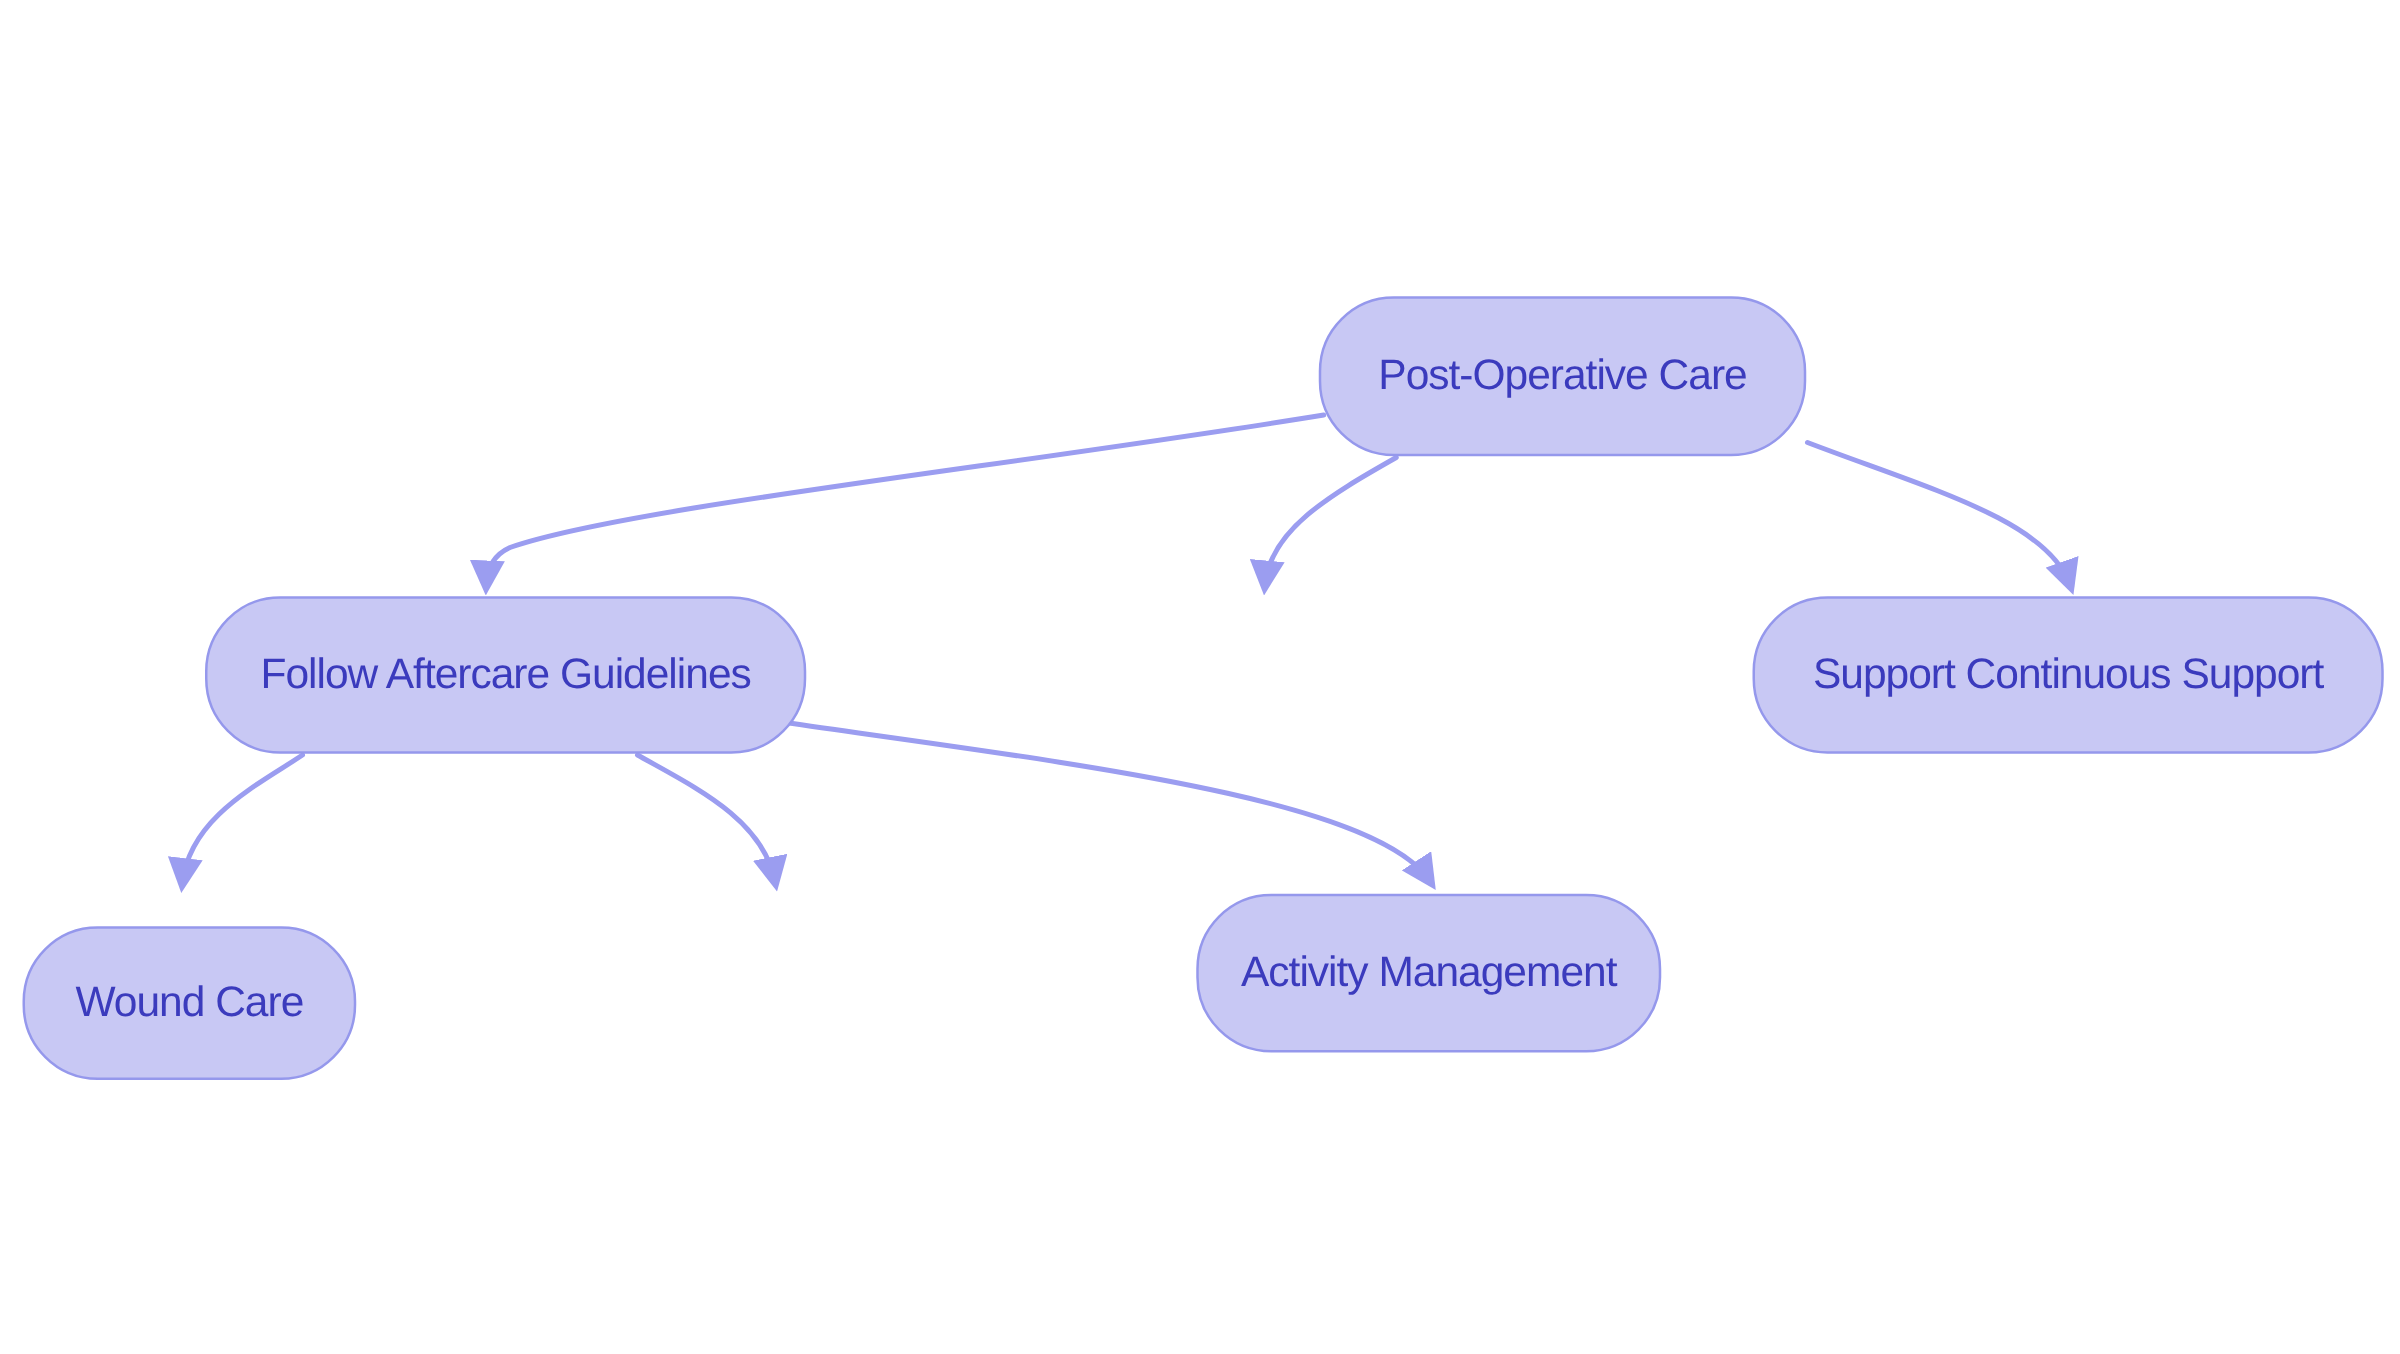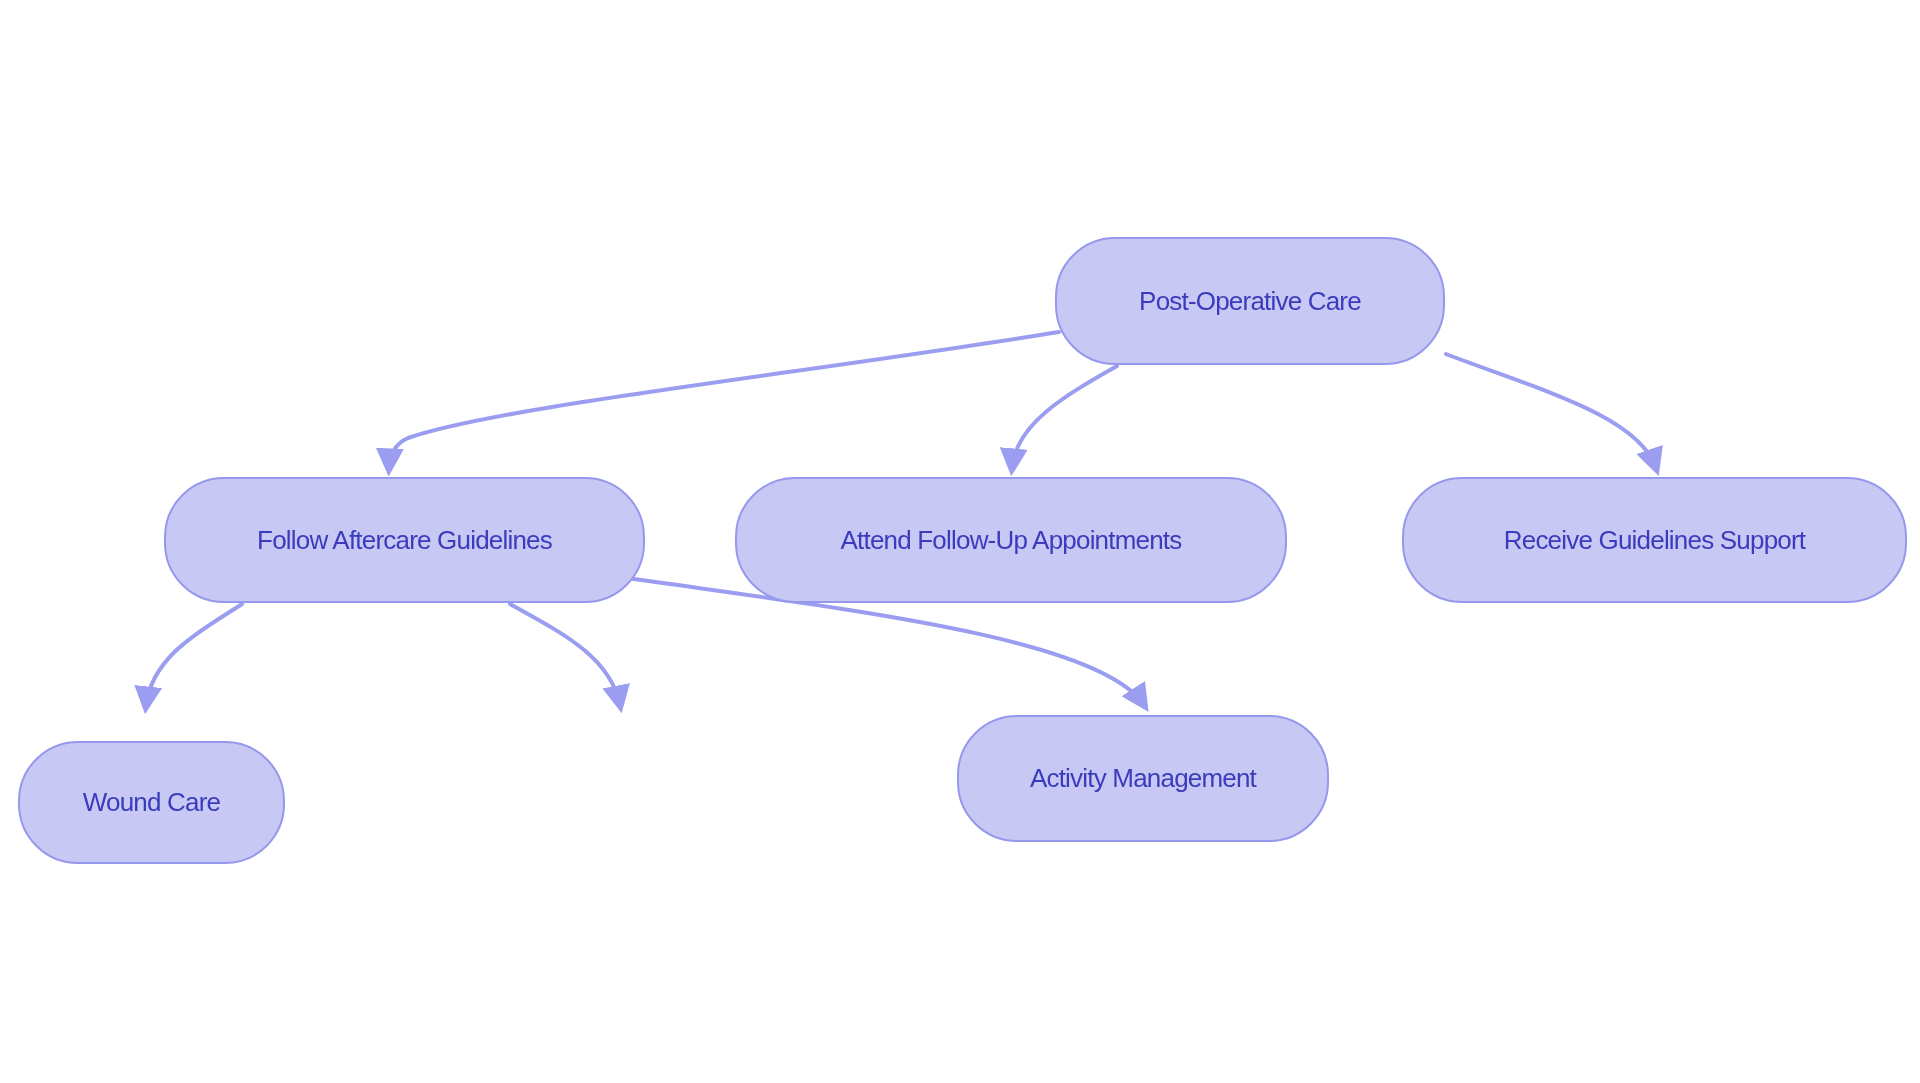--- a/index.html
+++ b/index.html
@@ -34,21 +34,21 @@
     background: var(--node-fill, #c8c8f4);
     border: 2.5px solid var(--node-border, #9598ec);
     border-radius: 60px;
     display: flex;
     align-items: center;
     justify-content: center;
     text-align: center;
   }
   .node-label {
     color: var(--node-text, #3b3bbd);
-    font-size: 26px;
+    font-size: 34px;
     letter-spacing: -0.8px;
     line-height: 1.1;
     white-space: nowrap;
     padding: 0 18px;
   }
 </style>
 </head>
 <body>
 
 <div class="stage">
@@ -67,25 +67,22 @@
         <path class="edge" d="M 628 578 C 850 610, 1100 638, 1144 705" marker-end="url(#arrowhead)" fill="none"></path>
       </g>
   </svg>
 
 <div class="node" style="left: 1055px; top: 237px; width: 390px; height: 128px;">
       <span class="node-label">Post-Operative Care</span>
     </div>
     <div class="node" style="left: 164px; top: 477px; width: 481px; height: 126px;">
       <span class="node-label">Follow Aftercare Guidelines</span>
     </div>
-    <div class="node" style="left: 735px; top: 477px; width: 552px; height: 126px;">
-      <span class="node-label">Attend Follow-Up Appointments</span>
-    </div>
     <div class="node" style="left: 1402px; top: 477px; width: 505px; height: 126px;">
-      <span class="node-label">Receive Guidelines Support</span>
+      <span class="node-label">Support Continuous Support</span>
     </div>
     <div class="node" style="left: 18px; top: 715px; width: 267px; height: 123px; margin-top: 26px;">
       <span class="node-label">Wound Care</span>
     </div>
     <div class="node" style="left: 957px; top: 715px; width: 372px; height: 127px;">
       <span class="node-label">Activity Management</span>
     </div>
   </div>
 
 </body></html>

